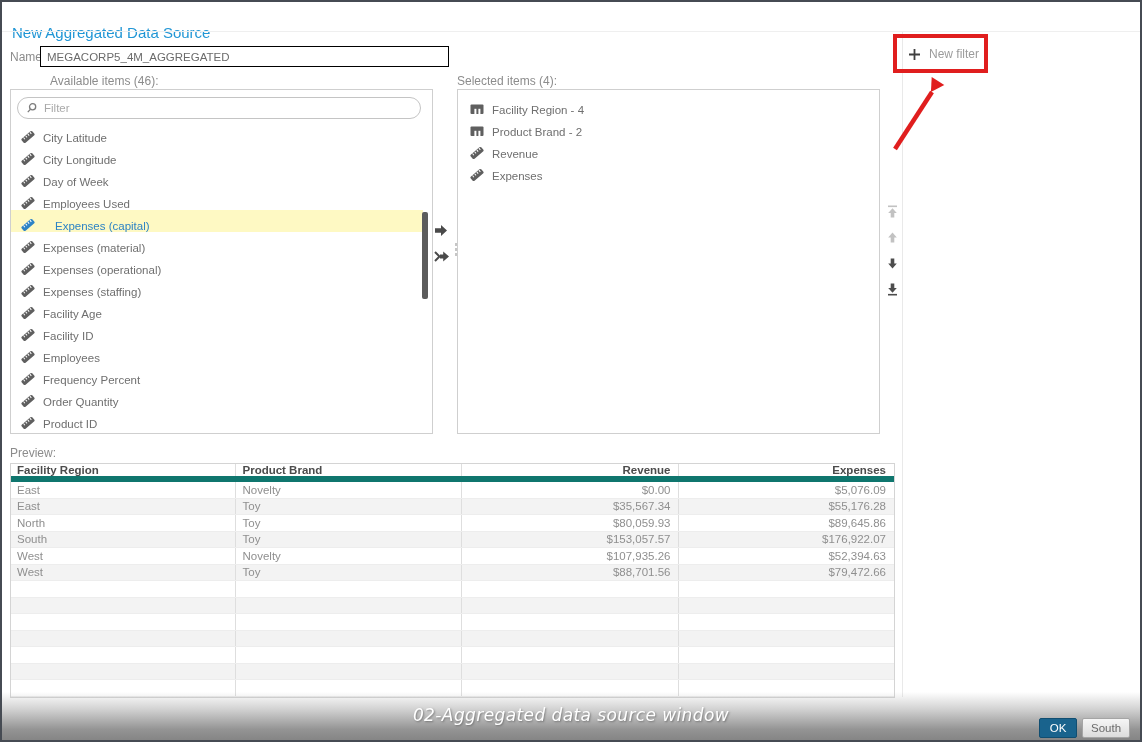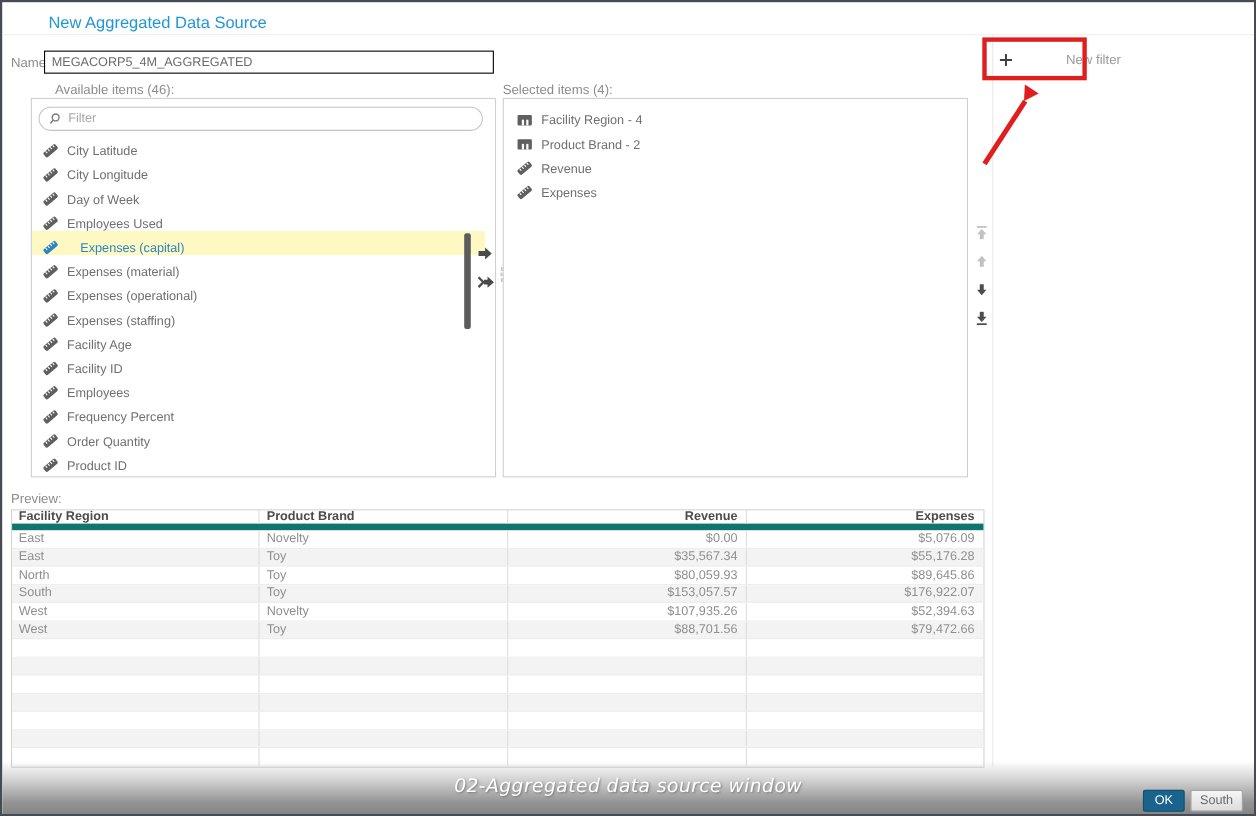--- a/index.html
+++ b/index.html
@@ -5,37 +5,37 @@
   * { margin:0; padding:0; box-sizing:border-box; }
   html,body { width:1142px; height:742px; background:#fff; }
   body { font-family:"Liberation Sans", sans-serif; }
   #app {
     position:relative; width:1142px; height:742px; background:#ffffff;
     border:2px solid #464b53; overflow:hidden;
   }
   .abs { position:absolute; }
 
   
-  #page-title { left:10px; top:10px; font-size:15px; color:#2196d5;margin-left:32px; }
+  #page-title { left:10px; top:22px; font-size:15px; color:#2196d5; }
   #title-divider { left:0; top:29px; width:100%; height:1px; background:#efefef; }
 
   
   .field-label { font-size:12px; color:#8c8c8c; }
   #name-label { left:8px; top:48px; }
   #name-input {
     left:38px; top:44px; width:409px; height:21px;
     border:1px solid #000000; font-size:11.5px; color:#6b6b6b;
     padding:0 6px; font-family:inherit; outline:none; background:#fff;
   }
 
   
   #available-label { left:8px; top:72px;margin-left:40px; }
   #selected-label  { left:455px; top:72px; }
   .listbox { border:1px solid #cfcfcf; background:#fff; }
-  #available-box { left:8px;   top:87px; width:423px; height:345px;margin-left:18px; }
+  #available-box { left:8px;   top:87px; width:423px; height:345px; }
   #selected-box  { left:455px; top:87px; width:423px; height:345px; }
 
   #filter-pill {
     position:absolute; left:6px; top:7px; width:404px; height:22px;
     border:1px solid #c4c4c4; border-radius:12px; display:flex; align-items:center;
     padding:0 8px; background:#fff;
   }
   #filter-input {
     border:none; outline:none; flex:1; font-size:11.5px; color:#6f6f6f;
     font-family:inherit; margin-left:6px; background:transparent;
@@ -67,21 +67,21 @@
   #reorder-col { left:884px; top:203px; display:flex; flex-direction:column; gap:13px; }
   .reorder-btn svg { color:#4d4d4d; }
   .reorder-btn.disabled svg { color:#c2c2c2; }
 
   
   #right-separator { left:900px; top:30px; width:1px; height:665px; background:#e9e9e9; }
   #new-filter-btn {
     left:906px; top:40px; height:24px; display:flex; align-items:center; gap:8px;
     background:none; border:none; cursor:pointer; font-family:inherit;
   }
-  #new-filter-btn .nf-label { font-size:12px; color:#9b9b9b;margin-left:40px; }
+  #new-filter-btn .nf-label { font-size:12px; color:#9b9b9b; }
 
   
   #red-rect { left:891px; top:32px; width:95px; height:39px; border:4px solid #e01e1e; z-index:40; }
   #red-arrow { left:880px; top:68px; width:72px; height:90px; z-index:40; pointer-events:none; }
 
   
   #preview-label { left:8px; top:444px; }
   #preview-table { left:8px; top:461px; width:885px; border:1px solid #d4d4d4; background:#fff; font-size:11.5px; }
   .t-row { display:flex; height:16.5px; align-items:center; }
   #table-header .t-row { height:18px; border-bottom:6px solid #0f766e; }

